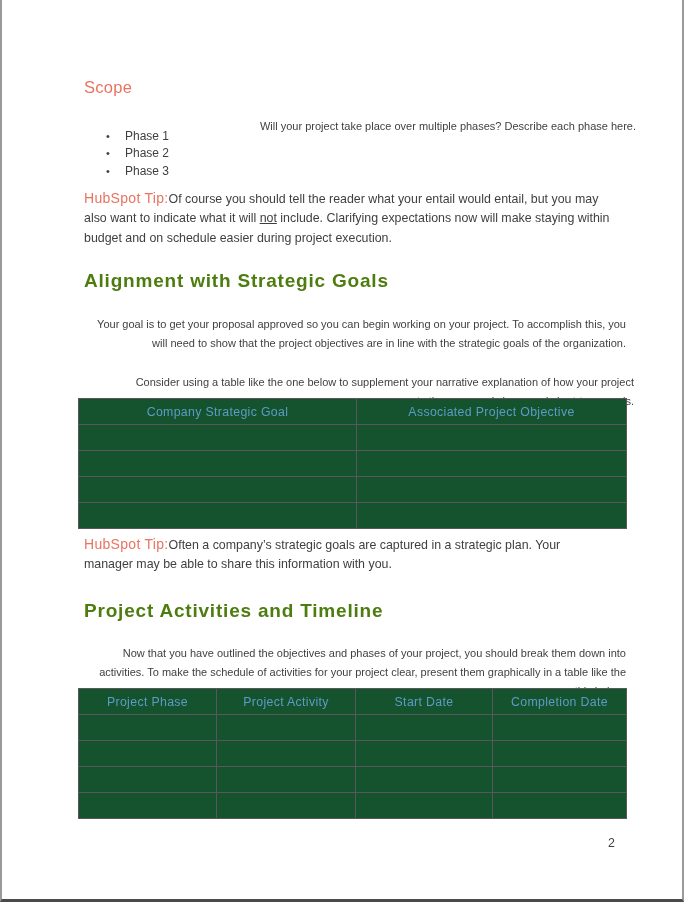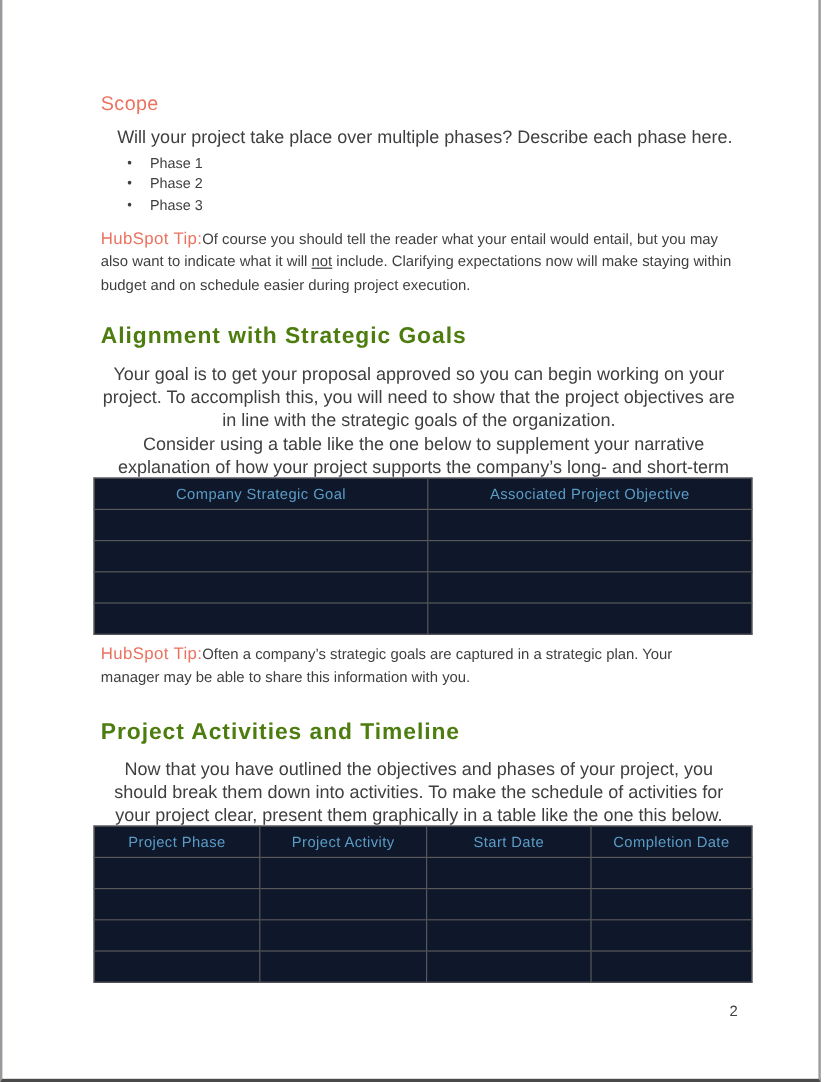--- a/index.html
+++ b/index.html
@@ -50,24 +50,24 @@
   }
   #heading-alignment { top: 270px; }
   #heading-timeline  { top: 600px; }
 
   
   .para {
     position: absolute;
     left: 0;
     width: 540px;
     color: #3f3f41;
-    font-size: 15px;
+    font-size: 11px;
     line-height: 19.2px;
-    margin: 0;
-    text-align: center;
+    margin: 12px;
+    text-align: right;
   }
   #para-scope-intro { top: 105px; }
   #para-align-1 { top: 303px; width: 530px; }
   #para-align-2 { top: 361px; width: 538px; }
   #para-timeline-1 { top: 632px; width: 530px; }
 
   
   .bullets {
     position: absolute;
     left: 0;
@@ -111,21 +111,21 @@
     letter-spacing: 0.3px;
   }
   .tip u { text-decoration: underline; }
 
   
   table.doc-table {
     position: absolute;
     left: -6px;
     border-collapse: collapse;
     table-layout: fixed;
-    background: #0f172a;
+    background: #14532d;
   }
   table.doc-table td, table.doc-table th {
     border: 1px solid #58585a;
     padding: 0;
     height: 24px;
     text-align: center;
     vertical-align: middle;
   }
   table.doc-table th {
     color: #5b9cc6;

